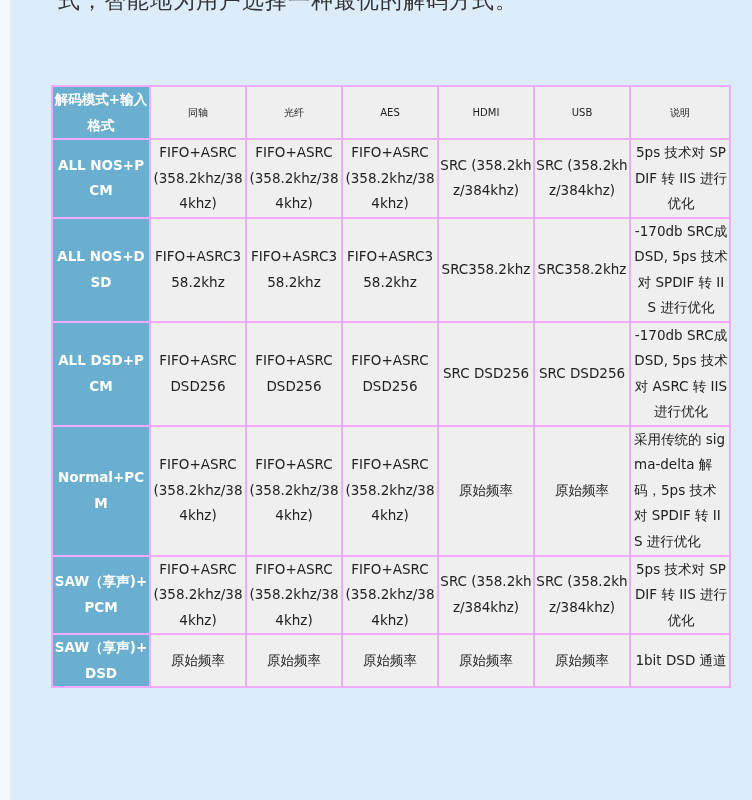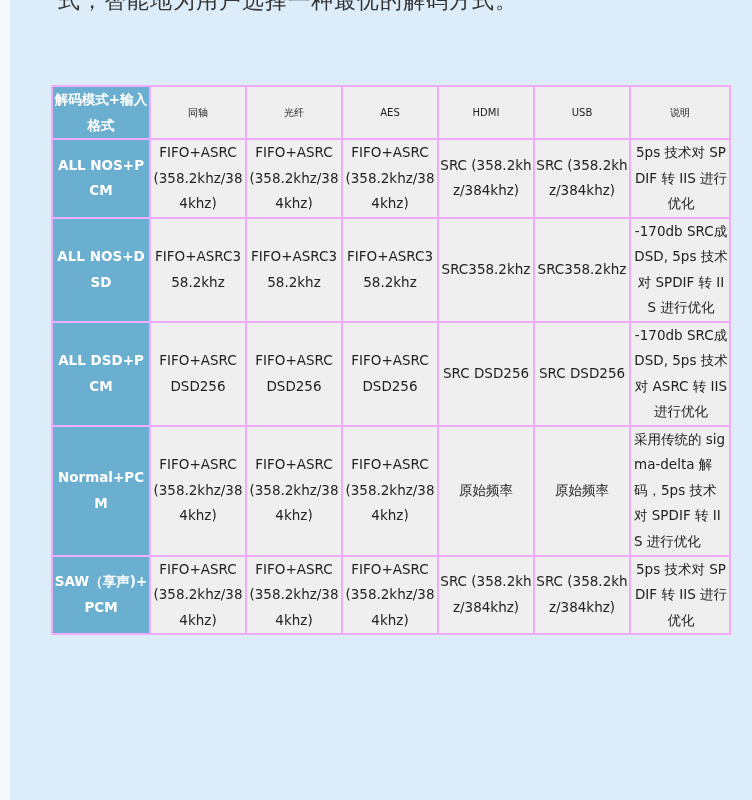--- a/index.html
+++ b/index.html
@@ -107,14 +107,23 @@
     </tr>
     <tr style="height:76px">
       <td class="rowhead">SAW（享声)+PCM</td>
       <td>FIFO+ASRC (358.2khz/384khz)</td>
       <td>FIFO+ASRC (358.2khz/384khz)</td>
       <td>FIFO+ASRC (358.2khz/384khz)</td>
       <td>SRC (358.2khz/384khz)</td>
       <td>SRC (358.2khz/384khz)</td>
       <td class="note">5ps 技术对 SPDIF 转 IIS 进行优化</td>
     </tr>
+    <tr style="height:51px">
+      <td class="rowhead">SAW（享声)+DSD</td>
+      <td>原始频率</td>
+      <td>原始频率</td>
+      <td>原始频率</td>
+      <td>原始频率</td>
+      <td>原始频率</td>
+      <td class="note">1bit DSD 通道</td>
+    </tr>
   </tbody>
 </table>
 
 </body></html>

